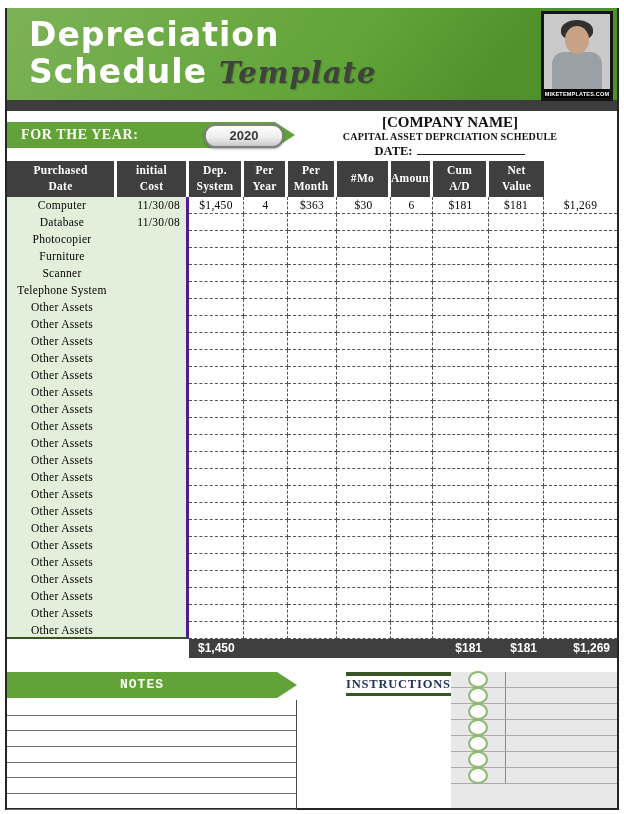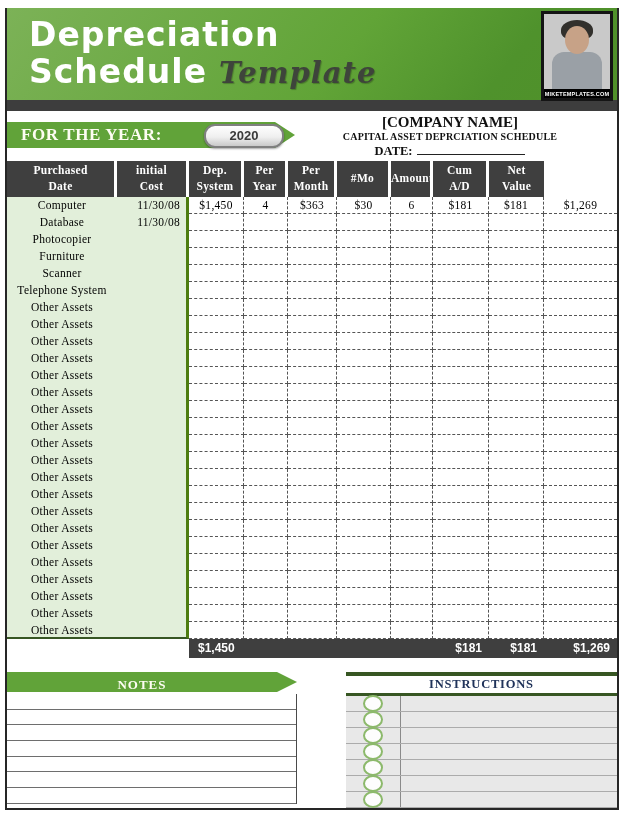--- a/index.html
+++ b/index.html
@@ -13,51 +13,51 @@
   .photo{position:absolute;right:4px;top:3px;width:66px;height:84px;border:3px solid #141414;background:#c9c9c9;overflow:hidden;}
   .ph-hair{position:absolute;left:17px;top:6px;width:32px;height:20px;border-radius:50% 50% 40% 40%;background:#32302c;}
   .ph-face{position:absolute;left:21px;top:12px;width:24px;height:28px;border-radius:50%;background:#c7a287;}
   .ph-shirt{position:absolute;left:8px;top:38px;width:50px;height:40px;border-radius:12px 12px 0 0;background:#9aa0a6;}
   .ph-cap{position:absolute;left:0;bottom:0;width:100%;background:#000;color:#fff;font-family:"Liberation Sans",sans-serif;font-size:5.5px;font-weight:bold;text-align:center;letter-spacing:.2px;padding:1.5px 0;}
 
   .darkstrip{height:11px;background:#3d3d3d;}
 
   
   .year-row{position:relative;height:50px;}
-  .year-banner{position:absolute;left:0;top:11px;width:288px;height:26px;background:#61a339;clip-path:polygon(0 0,calc(100% - 20px) 0,100% 50%,calc(100% - 20px) 100%,0 100%);color:#fdfdf2;font-weight:bold;font-size:17px;letter-spacing:.6px;line-height:26px;padding-left:14px;box-sizing:border-box;}
+  .year-banner{position:absolute;left:0;top:11px;width:288px;height:26px;background:#61a339;clip-path:polygon(0 0,calc(100% - 20px) 0,100% 50%,calc(100% - 20px) 100%,0 100%);color:#fdfdf2;font-weight:bold;font-size:14px;letter-spacing:.6px;line-height:26px;padding-left:14px;box-sizing:border-box;}
   .year-box{position:absolute;left:197px;top:13px;width:76px;height:20px;border:2px solid #7f7f7f;border-radius:11px;background:linear-gradient(#fefefe,#efefef 55%,#c9c9c9);font-family:"Liberation Sans",sans-serif;font-weight:bold;font-size:13px;color:#3a3a3a;text-align:center;line-height:20px;box-shadow:0 1px 2px rgba(0,0,0,.35);}
   .company{position:absolute;right:2px;top:3px;width:330px;text-align:center;font-weight:bold;color:#111;}
   .company .c1{font-size:15px;}
   .company .c2{font-size:10px;letter-spacing:.2px;}
   .company .c3{font-size:12.5px;margin-top:1px;}
   .date-underline{display:inline-block;width:108px;border-bottom:1.5px solid #222;margin-left:5px;height:11px;}
 
   
   .trow{display:grid;grid-template-columns:110px 72px 55px 44px 49px 54px 42px 56px 55px 1fr;}
   .th{background:#3f3f3f;color:#fff;font-weight:bold;font-size:11.5px;text-align:center;border-right:3px solid #fff;height:36px;display:flex;flex-direction:column;justify-content:center;line-height:1.35;letter-spacing:.3px;box-sizing:border-box;}
   .th:last-child{border-right:none;}
   .trow.data > div{height:17px;line-height:17px;font-size:11.5px;box-sizing:border-box;letter-spacing:.3px;white-space:nowrap;overflow:hidden;}
   .c-asset{background:#e2efda;text-align:center;}
-  .c-date{background:#e2efda;text-align:right;padding-right:6px;border-right:3px solid #4d7c0f;}
+  .c-date{background:#e2efda;text-align:right;padding-right:6px;border-right:3px solid #4c1d95;}
   .c-num{border-bottom:1px dashed #555;border-right:1px dashed #555;text-align:center;background:#fff;}
   .c-num.cl{border-right:none;}
   .lastrow .c-asset,.lastrow .c-date{border-bottom:2px solid #375623;}
   .totals > div{height:19px;line-height:19px;background:#3f3f3f;color:#fff;font-family:"Liberation Sans",sans-serif;font-weight:bold;font-size:12px;box-sizing:border-box;}
   .totals .blank{background:#fff;}
   .totals .tl{text-align:left;padding-left:9px;}
   .totals .tr{text-align:right;padding-right:7px;}
 
   
   .bottom{display:flex;margin-top:14px;height:136px;}
   .notes{width:290px;}
-  .notes-banner{height:20px;background:#61a339;clip-path:polygon(0 0,calc(100% - 20px) 0,100% 50%,calc(100% - 20px) 100%,0 100%);color:#fdfdf2;font-weight:bold;font-size:13px;letter-spacing:1px;line-height:26px;text-align:center;padding-right:20px;box-sizing:border-box;}
+  .notes-banner{height:26px;background:#61a339;clip-path:polygon(0 0,calc(100% - 20px) 0,100% 50%,calc(100% - 20px) 100%,0 100%);color:#fdfdf2;font-weight:bold;font-size:13px;letter-spacing:1px;line-height:26px;text-align:center;padding-right:20px;box-sizing:border-box;font-family:Liberation Mono, monospace;}
   .notes-lines{height:110px;border-right:1px solid #4a4a4a;margin-top:2px;}
   .nline{height:15.7px;border-bottom:1px solid #6e6e6e;box-sizing:border-box;}
   .b-spacer{width:49px;}
-  .instructions{flex:1;display:flex;flex-direction:column;}
+  .instructions{flex:1;display:flex;flex-direction:row;}
   .ins-header{height:24px;box-sizing:border-box;border-top:4px solid #375623;border-bottom:3px solid #375623;background:#fff;text-align:center;font-weight:bold;font-size:12.5px;letter-spacing:.8px;color:#20335a;line-height:16px;}
   .ins-panel{flex:1;background:#e8e8e8;}
   .irow{height:16px;border-bottom:1px solid #ababab;display:flex;box-sizing:border-box;}
   .icell{width:55px;border-right:1px solid #8a8a8a;display:flex;align-items:center;justify-content:center;box-sizing:border-box;}
   .icircle{width:16px;height:13px;border:2px solid #8cb96b;border-radius:50%;background:#fdfdfd;}
 </style>
 </head>
 <body>
 
 <div class="page">

